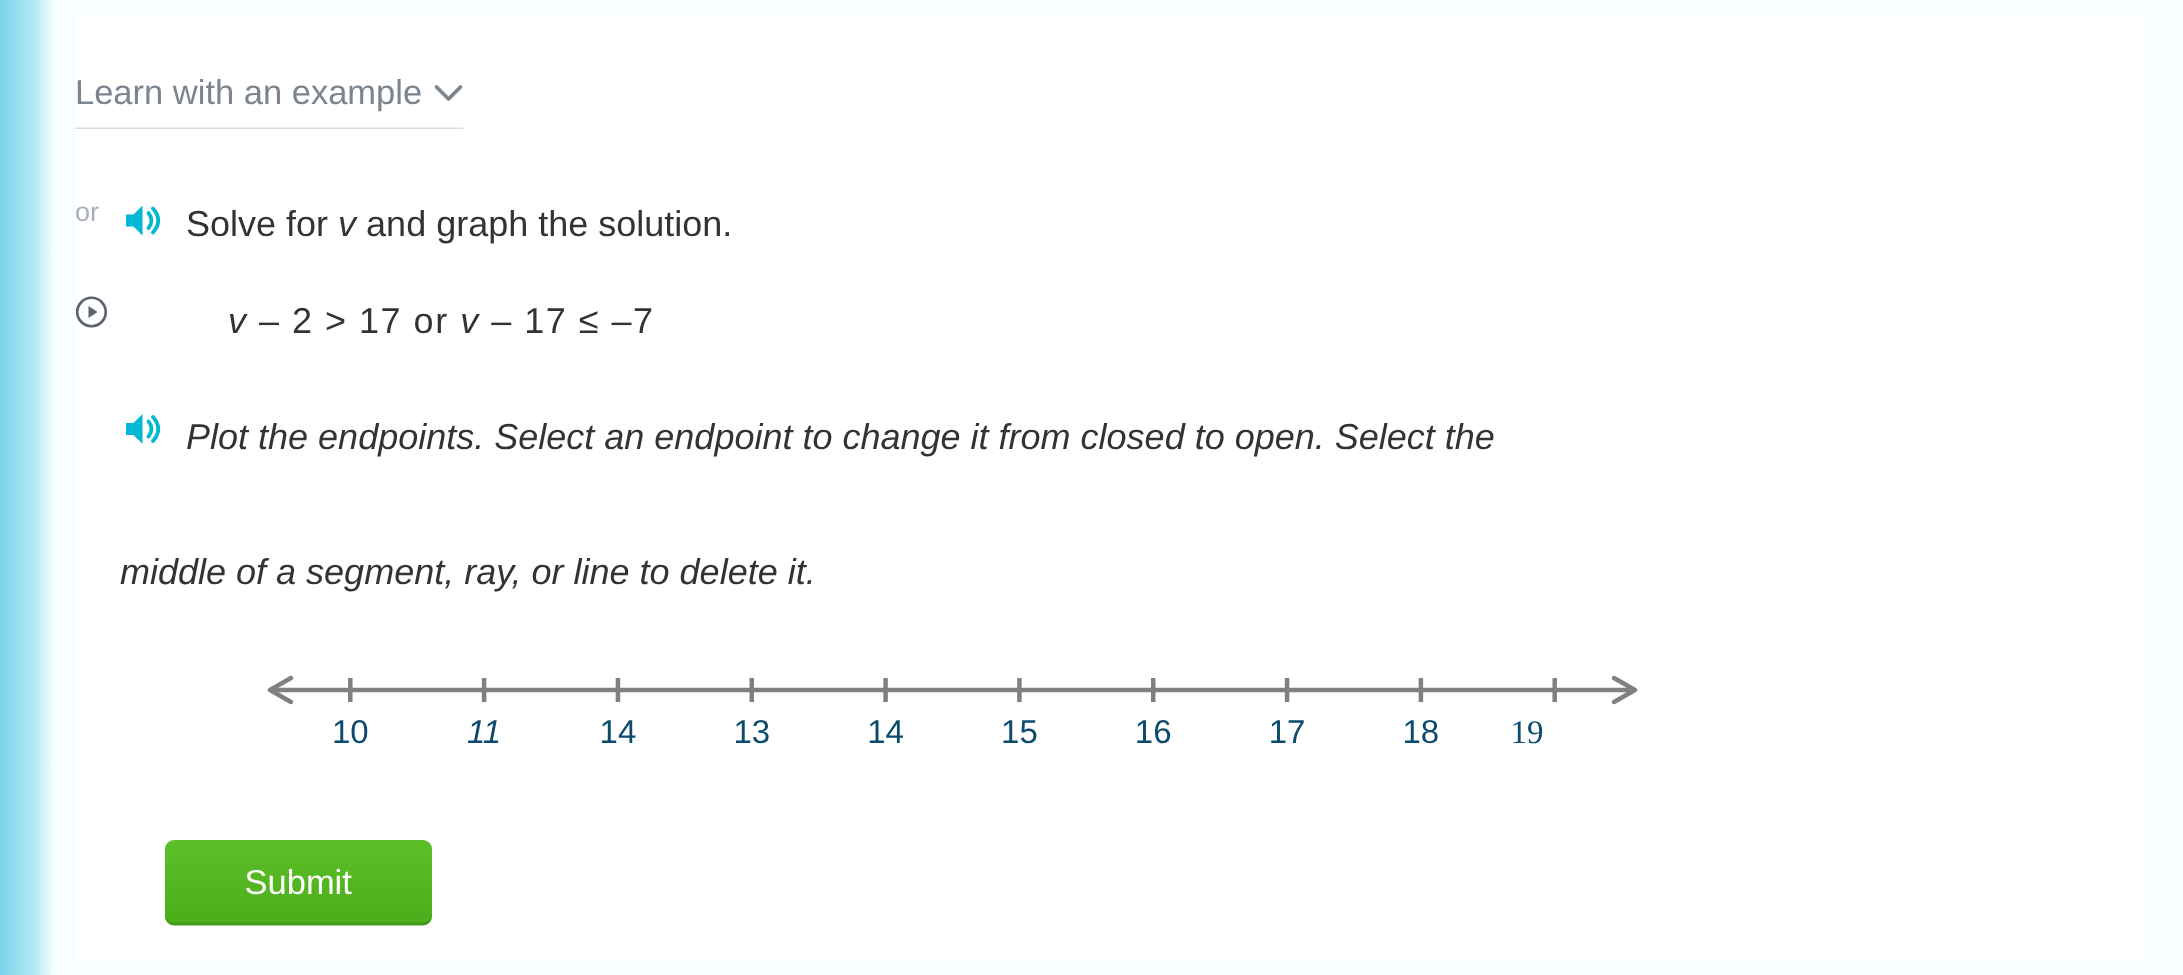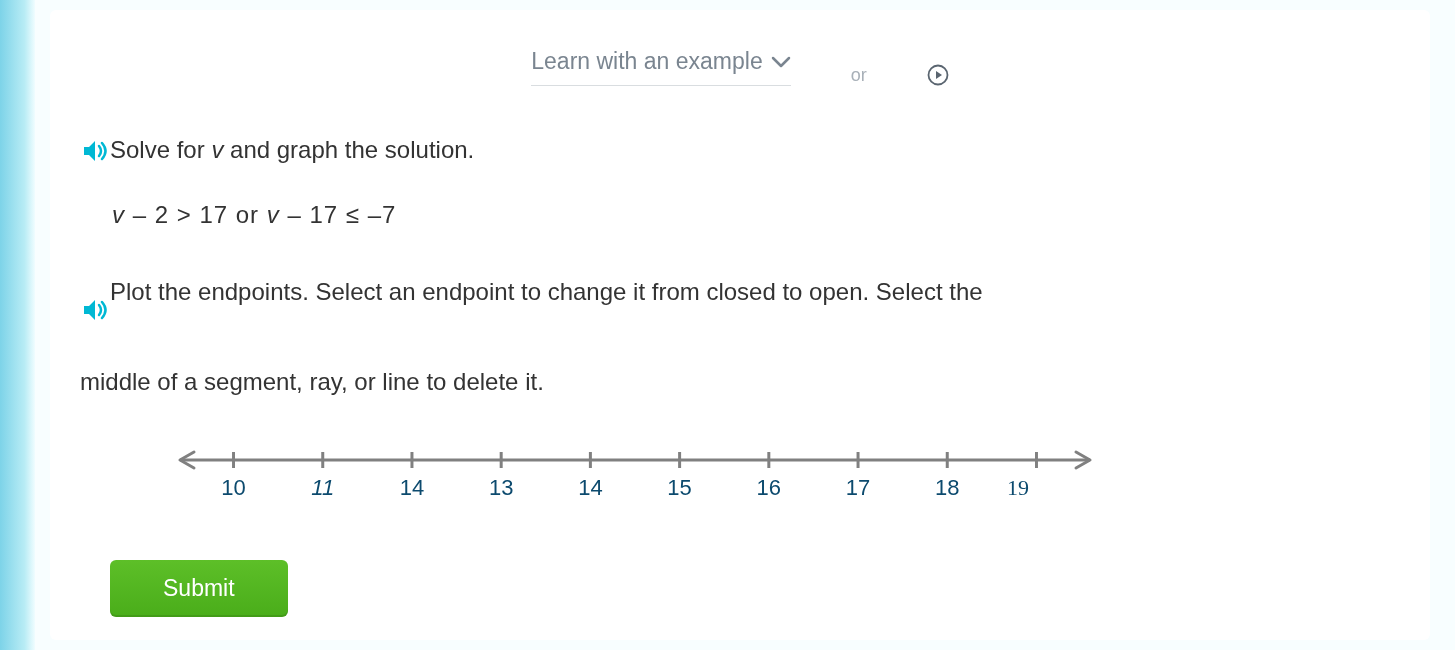--- a/index.html
+++ b/index.html
@@ -22,24 +22,25 @@
       left: 50px; right: 25px; top: 10px; bottom: 10px;
       background: #ffffff;
       border-radius: 6px;
     }
     .top-links {
       position: absolute;
       top: 38px;
       left: 0; right: 0;
       display: flex;
       justify-content: center;
-      align-items: flex-end;
-      gap: 60px;
+      align-items: flex-start;
+      gap: 45px;
       font-size: 23px;
       color: #5a6570;
+      flex-direction: column;
     }
     .learn-link {
       color: #7a8590;
       display: flex;
       align-items: center;
       gap: 8px;
       padding-bottom: 10px;
       border-bottom: 1px solid #d9dde0;
       cursor: pointer;
     }
@@ -52,47 +53,49 @@
       cursor: pointer;
     }
     .chevron-svg { width: 20px; height: 14px; }
     .play-circle-svg { width: 22px; height: 22px; }
     .content {
       position: absolute;
       left: 30px; right: 30px; top: 120px;
     }
     .q-row {
       display: flex;
-      align-items: center;
+      align-items: flex-start;
+      gap: 14px;
       margin-bottom: 30px;
     }
     .audio-icon {
       flex: 0 0 auto;
       width: 30px; height: 30px;
       cursor: pointer;
       margin-top: 2px;
     }
     .q-text {
       font-size: 24px;
       color: #333333;
       line-height: 1.7;
     }
     .q-text .var { font-style: italic; }
     .inequality-text {
       font-size: 24px;
       color: #333333;
-      margin-left: 32px;
+      margin-left: 72px;
       margin-bottom: 40px;
       letter-spacing: 1px;
     }
     .inequality-text .var { font-style: italic; }
     .instr-block {
       display: block;
       font-size: 24px;
       color: #333333;
+      font-style: italic;
       line-height: 1.9;
       margin-bottom: 35px;
     }
     .instr-line1 { display: inline; }
     .instr-continue { display: block; margin-left: 0; }
     .number-line-wrap {
       margin-left: 80px;
       margin-bottom: 50px;
       width: 950px;
       height: 70px;

